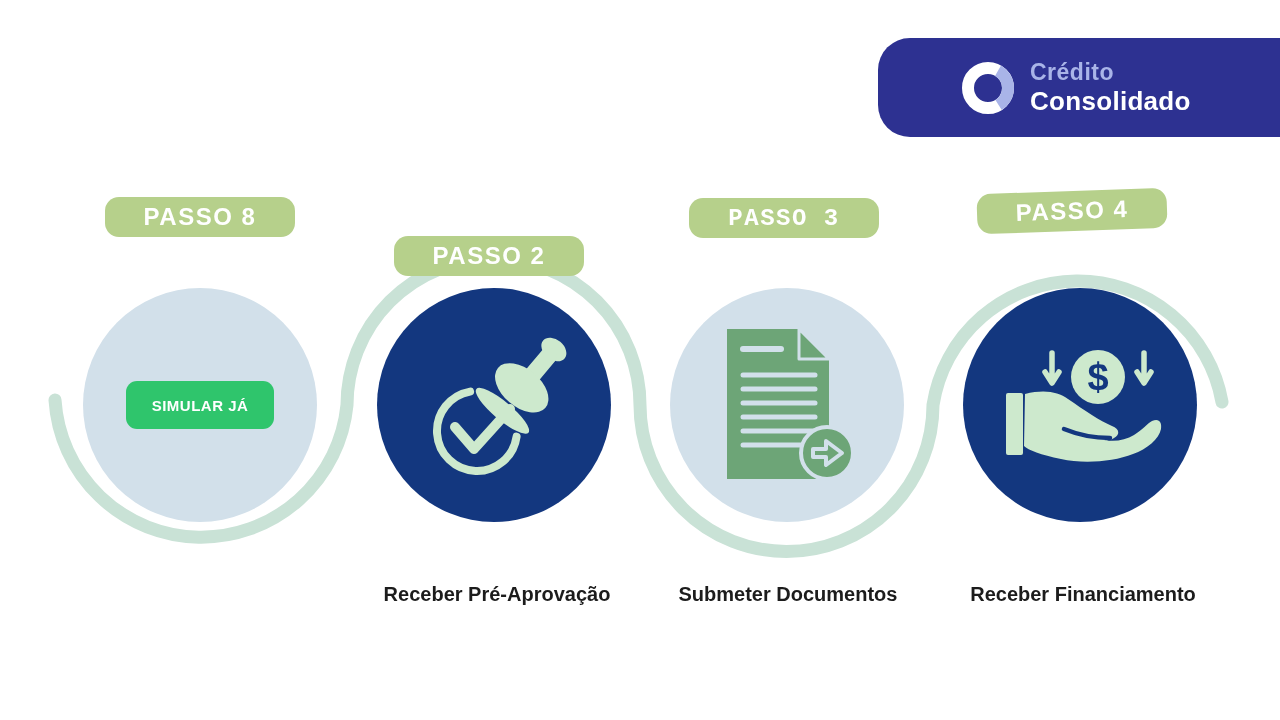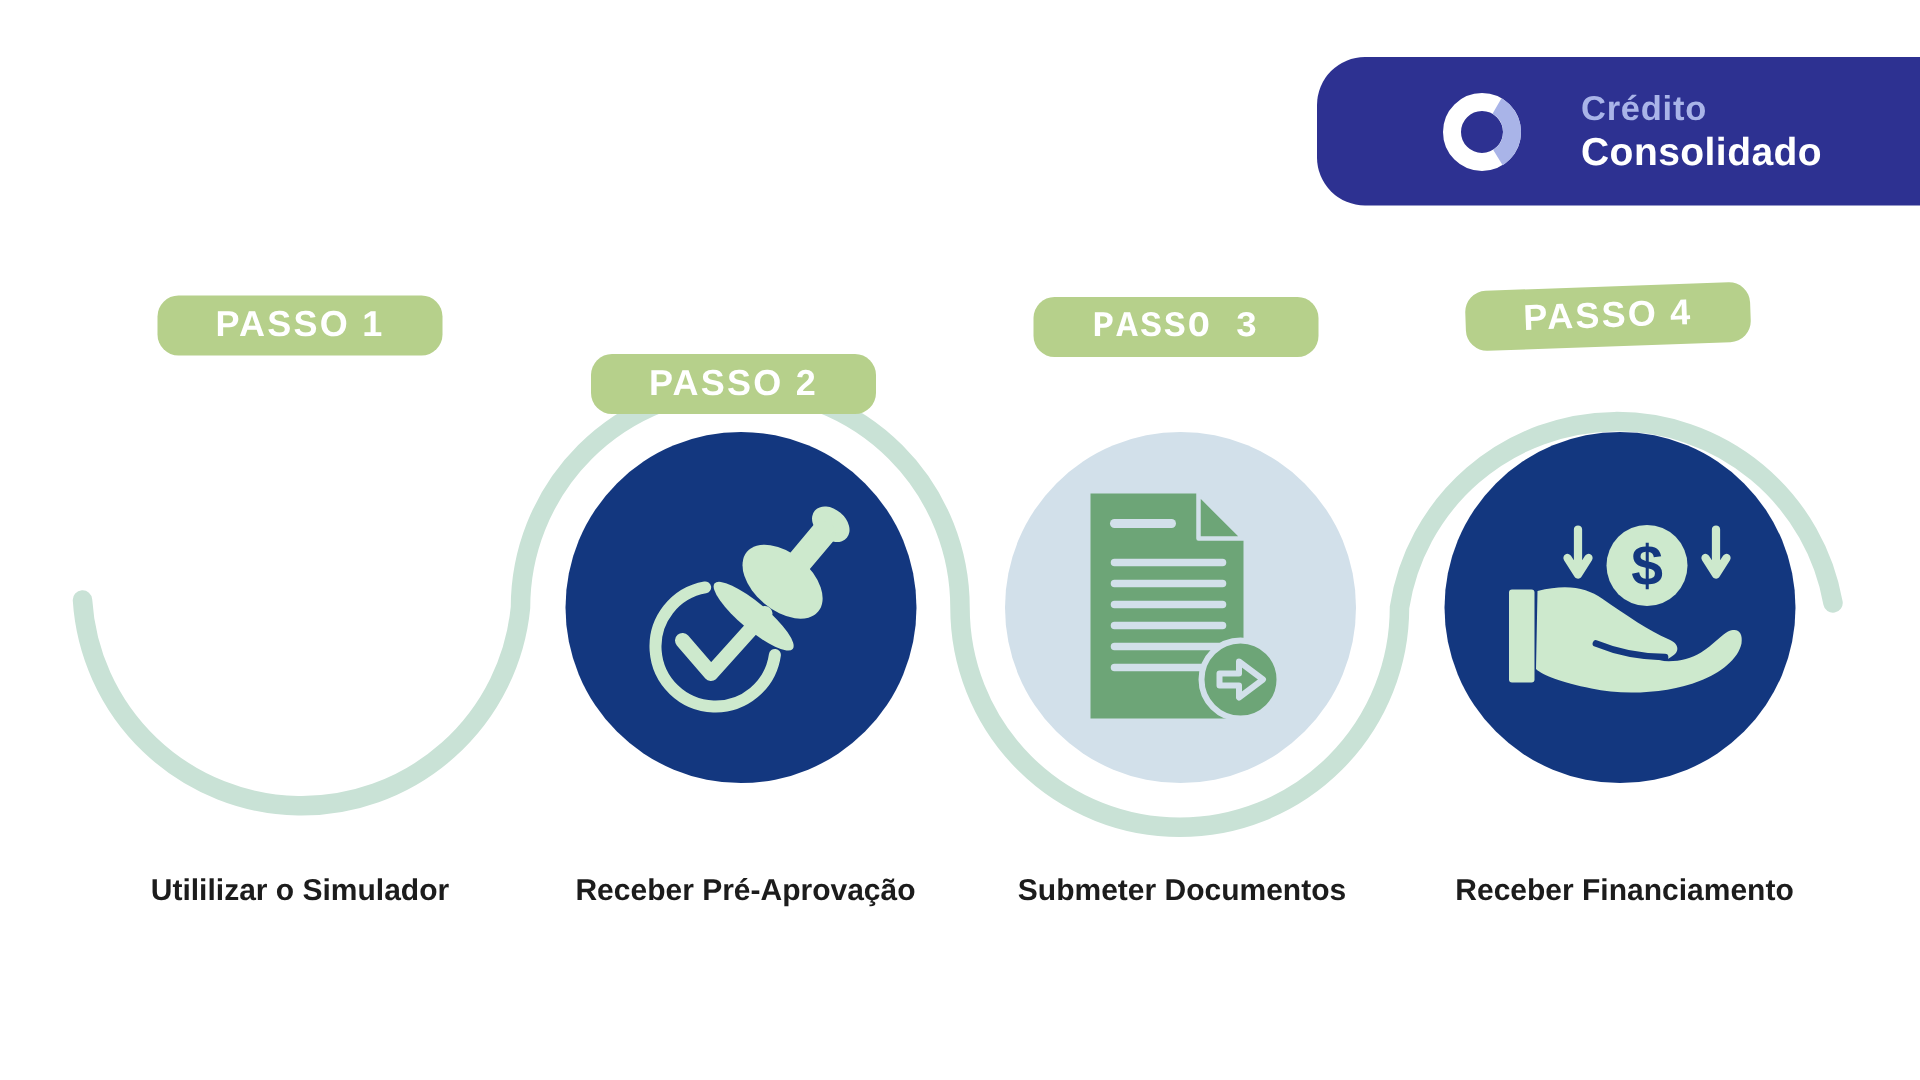--- a/index.html
+++ b/index.html
@@ -7,21 +7,21 @@
     --mint:#cde9cd; --line-mint:#c9e2d6; --doc-green:#6da577; --button-green:#2fc56c;
     --lavender:#a9b4e8; --text-dark:#1c1c1c; --white:#ffffff;
   }
   html,body{margin:0;padding:0;background:#fff;}
   .canvas{position:relative;width:1280px;height:720px;background:#fff;overflow:hidden;
           font-family:"Liberation Sans",sans-serif;}
   .connector{position:absolute;left:0;top:0;}
 
   
   .logo-badge{position:absolute;left:878px;top:38px;width:402px;height:99px;
-    background:var(--indigo,#2d3191);border-radius:32px 0 0 32px;display:flex;align-items:center;gap:24px;}
+    background:var(--indigo,#2d3191);border-radius:32px 0 0 32px;display:flex;align-items:center;}
   .logo-ring{margin-left:80px;flex:0 0 auto;}
   .logo-text{margin-left:12px;line-height:1;}
   .logo-top{color:var(--lavender,#a9b4e8);font-size:23px;font-weight:600;letter-spacing:.5px;}
   .logo-bottom{color:var(--white,#fff);font-size:26px;font-weight:800;letter-spacing:.3px;margin-top:4px;}
 
   
   .passo-badge{position:absolute;width:190px;height:40px;background:var(--badge-green,#b6d08b);
     border-radius:14px;color:#fff;font-size:24px;font-weight:bold;letter-spacing:1.5px;
     display:flex;align-items:center;justify-content:center;}
 
@@ -62,25 +62,28 @@
     <svg class="logo-ring" width="60" height="60" viewBox="-30 -30 60 60">
       <circle cx="0" cy="0" r="20" fill="none" stroke="#ffffff" stroke-width="12"></circle>
       <path d="M 10 -17.3 A 20 20 0 0 1 10.6 17" fill="none" stroke="var(--lavender,#a9b4e8)" stroke-width="12"></path>
     </svg>
     <div class="logo-text">
       <div class="logo-top">Crédito</div>
       <div class="logo-bottom">Consolidado</div>
     </div>
   </div>
 
-  <div class="passo-badge" style="left:105px;top:197px;">PASSO 1</div>
+  <div class="passo-badge" style="left:105px;top:197px;">PASSO 8</div>
   <div class="passo-badge" style="left:394px;top:197px;margin-top:39px;">PASSO 2</div>
   <div class="passo-badge" style="left:689px;top:198px;font-family:Liberation Mono, monospace;">PASSO 3</div>
   <div class="passo-badge" style="left:977px;top:191px;transform:rotate(-2deg);">PASSO 4</div>
 
+  <div class="circle light" style="left:83px;top:288px;">
+    <button class="sim-btn">SIMULAR JÁ</button>
+  </div>
 
   <div class="circle navy" style="left:377px;top:288px;">
     <svg width="184" height="184" viewBox="-92 -92 184 184">
       <path class="mint-stroke" stroke-width="8" d="M -23.9 -13.4 A 40 40 0 1 0 22.6 31.6"></path>
       <path class="mint-stroke" stroke-width="10" d="M -39 22 L -20 44 L 16 4"></path>
       <g transform="translate(20,-8) rotate(40)">
         <ellipse class="mint-fill" cx="0" cy="-62" rx="14" ry="10"></ellipse>
         <rect class="mint-fill" x="-8.5" y="-62" width="17" height="42" rx="8"></rect>
         <ellipse class="mint-fill" cx="0" cy="-12" rx="31" ry="19"></ellipse>
         <ellipse class="mint-fill" cx="0" cy="18" rx="34" ry="9"></ellipse>
@@ -119,18 +122,17 @@
                C 30 38 44 36 54 30
                C 62 25 68 18 72 16
                C 79 13 82 17 81 24
                C 79 34 67 44 53 49
                C 33 57 3 59 -19 54
                C -39 50 -52 45 -56 41 Z"></path>
       <path class="navy-stroke" stroke-width="4.5" d="M -16 24 Q 6 33 30 33"></path>
     </svg>
   </div>
 
-  <div class="step-title" style="left:40px;top:583px;">Utililizar o Simulador</div>
   <div class="step-title" style="left:337px;top:583px;">Receber Pré-Aprovação</div>
   <div class="step-title" style="left:628px;top:583px;">Submeter Documentos</div>
   <div class="step-title" style="left:923px;top:583px;">Receber Financiamento</div>
 
 </div>
 
 </body></html>

